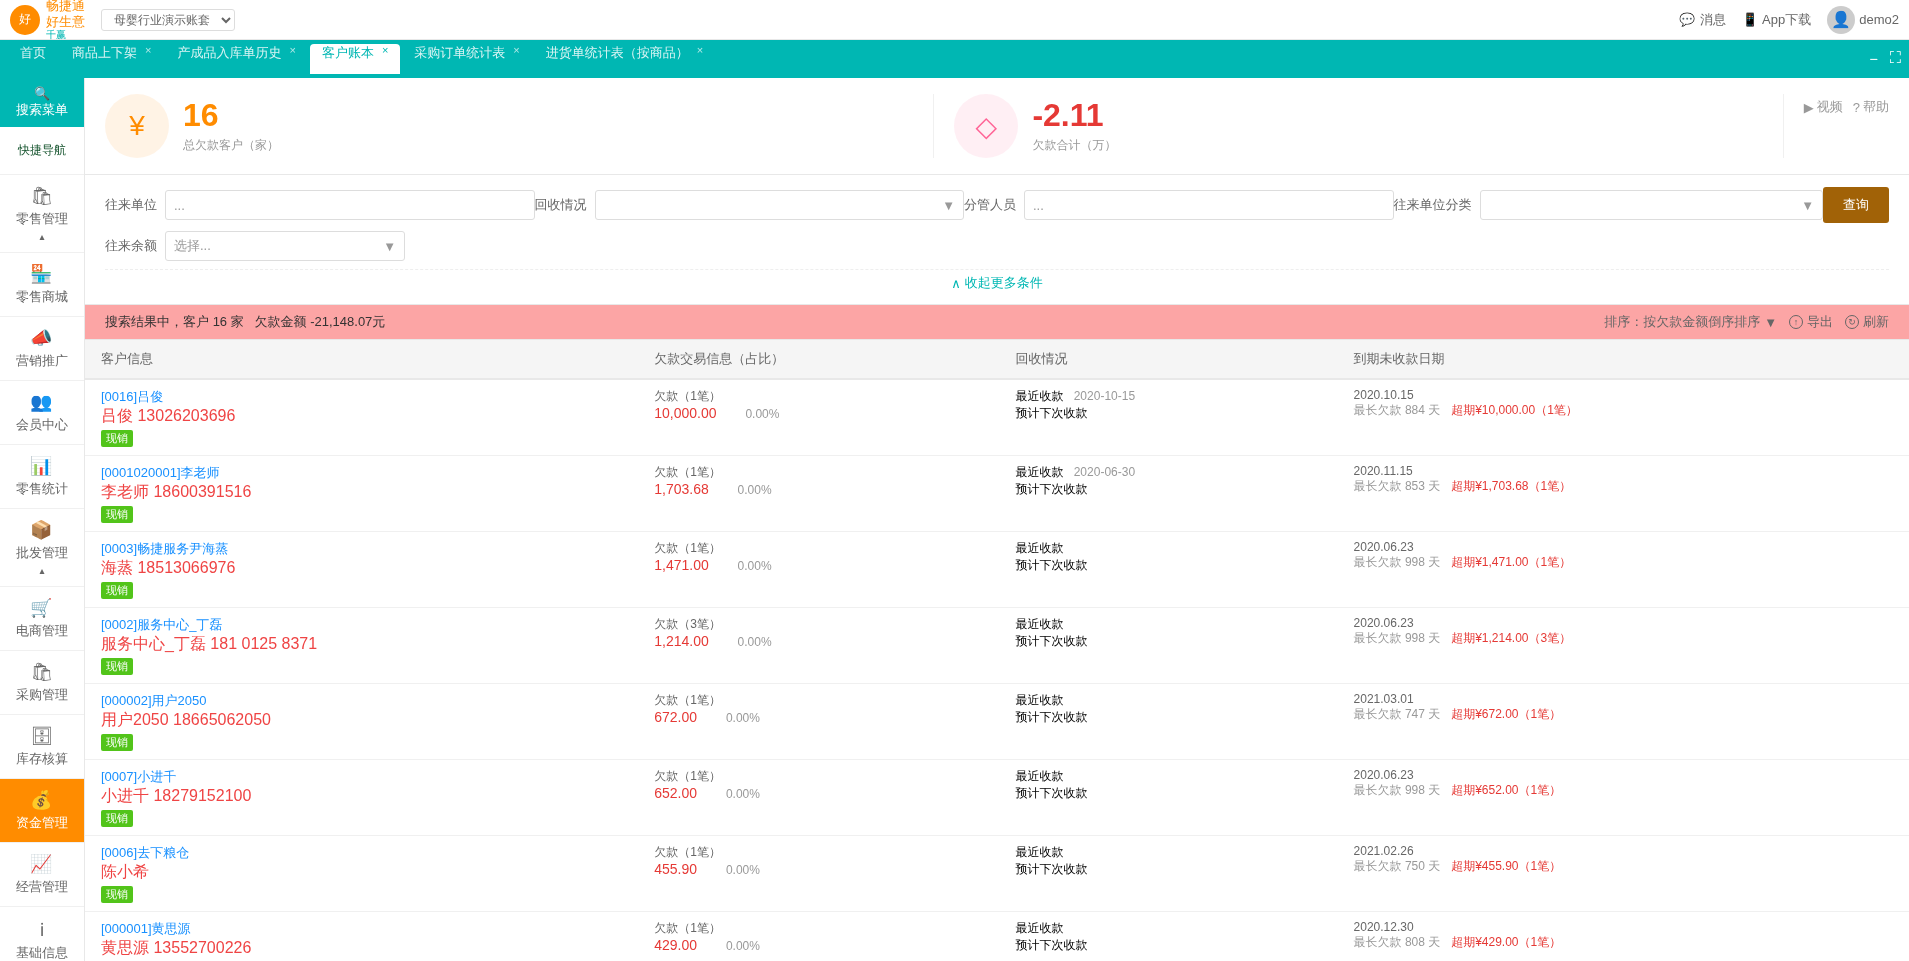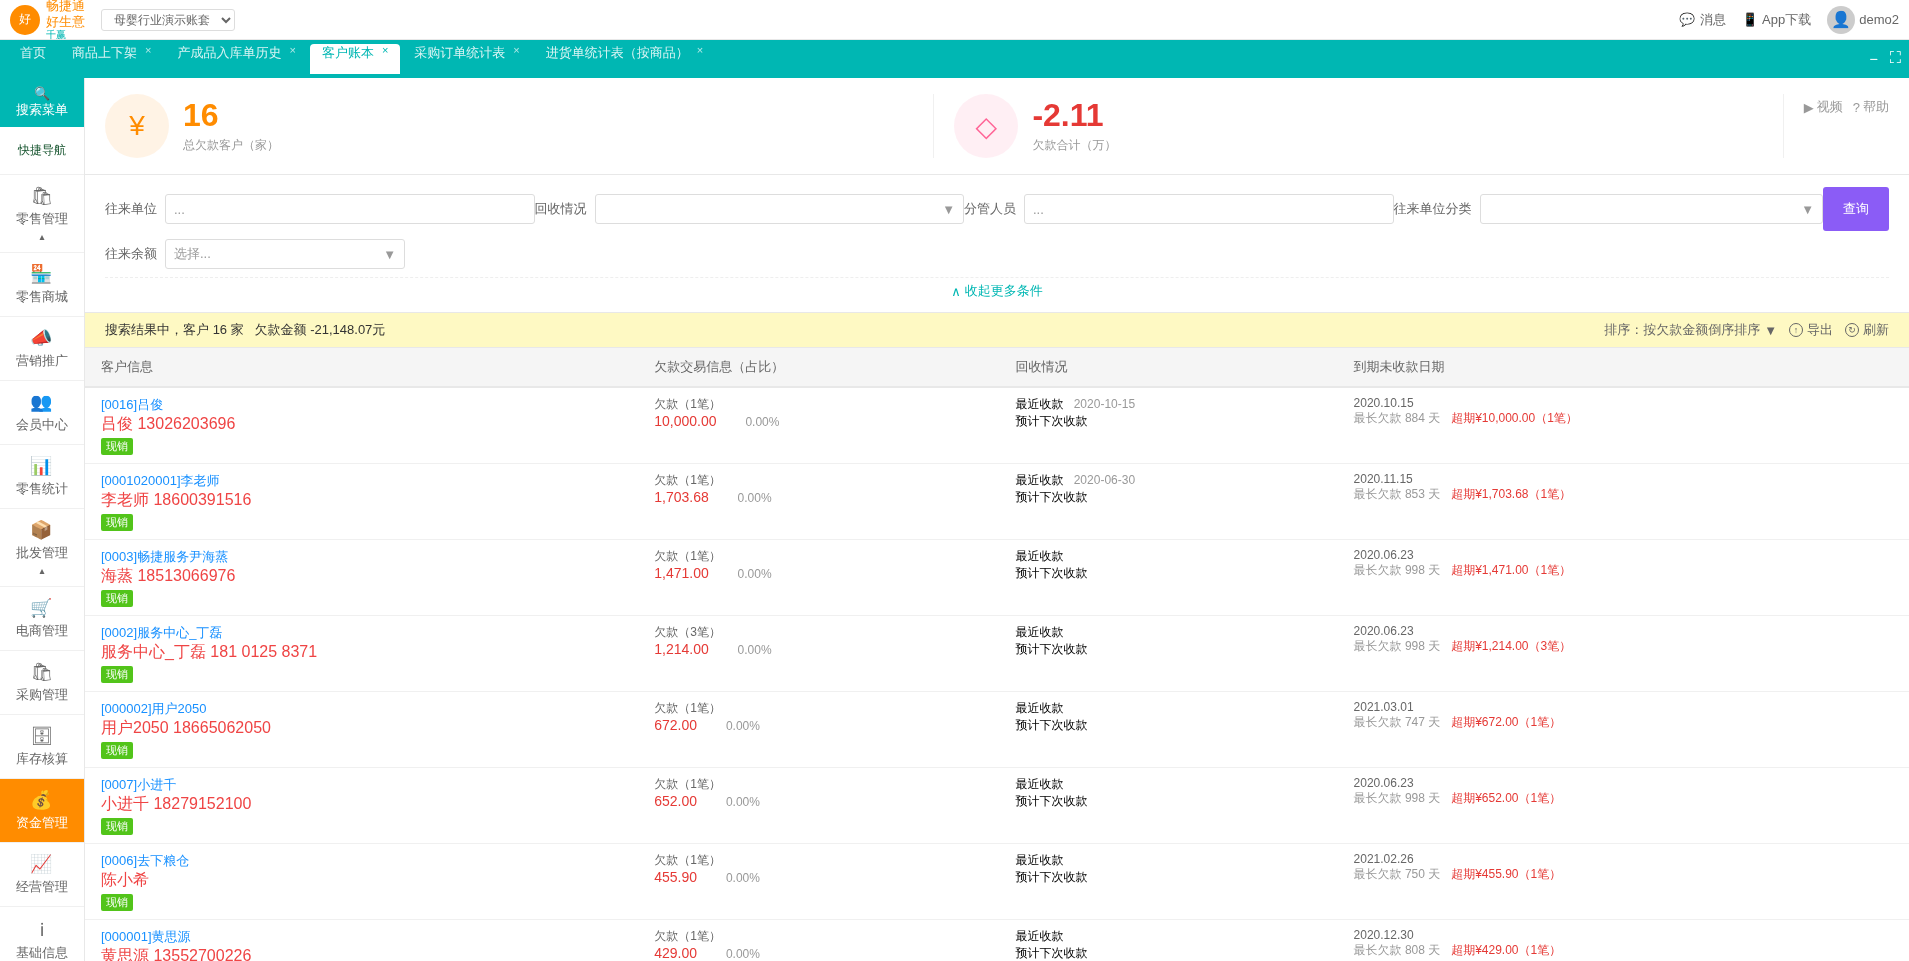--- a/index.html
+++ b/index.html
@@ -59,26 +59,26 @@
     .stat-top-right { margin-left: auto; display: flex; align-items: flex-start; gap: 10px; padding-top: 4px; }
     .stat-link { font-size: 12px; color: #999; display: flex; align-items: center; gap: 3px; cursor: pointer; }
 
     
     .filter-area { background: #fff; padding: 12px 20px 8px; border-bottom: 1px solid #e8e8e8; }
     .filter-row { display: flex; align-items: center; margin-bottom: 8px; }
     .filter-item { display: flex; align-items: center; gap: 8px; flex: 1; }
     .filter-label { font-size: 13px; color: #666; white-space: nowrap; }
     .filter-input { flex: 1; height: 30px; border: 1px solid #ddd; border-radius: 3px; padding: 0 8px; font-size: 13px; display: flex; align-items: center; justify-content: space-between; color: #999; cursor: pointer; }
     .filter-select { flex: 1; height: 30px; border: 1px solid #ddd; border-radius: 3px; padding: 0 8px; font-size: 13px; display: flex; align-items: center; justify-content: space-between; color: #999; cursor: pointer; }
-    .search-btn { height: 44px; padding: 0 20px; background: #8b5cf6; color: white; border: none; border-radius: 3px; cursor: pointer; font-size: 13px; }
+    .search-btn { height: 36px; padding: 0 20px; background: #a16207; color: white; border: none; border-radius: 3px; cursor: pointer; font-size: 13px; }
     .collapse-row { text-align: center; padding: 4px 0; border-top: 1px dashed #eee; margin-top: 4px; }
     .collapse-btn { color: #00b7b3; font-size: 12px; cursor: pointer; display: inline-flex; align-items: center; gap: 4px; }
 
     
-    .result-bar { background: #fef9c3; border-bottom: 1px solid #e8e8e8; padding: 8px 20px; display: flex; align-items: center; justify-content: space-between; }
+    .result-bar { background: #fca5a5; border-bottom: 1px solid #e8e8e8; padding: 8px 20px; display: flex; align-items: center; justify-content: space-between; }
     .result-info { font-size: 13px; color: #666; }
     .result-info span { color: #333; font-weight: 500; }
     .result-actions { display: flex; align-items: center; gap: 12px; font-size: 13px; color: #666; }
     .result-sort { display: flex; align-items: center; gap: 4px; cursor: pointer; }
     .result-action-btn { display: flex; align-items: center; gap: 4px; cursor: pointer; }
     .result-action-btn .circle { width: 14px; height: 14px; border-radius: 50%; border: 1px solid currentColor; display: inline-flex; align-items: center; justify-content: center; font-size: 9px; }
 
     
     .table-area { flex: 1; overflow-y: auto; background: #fff; }
     .data-table { width: 100%; border-collapse: collapse; }

